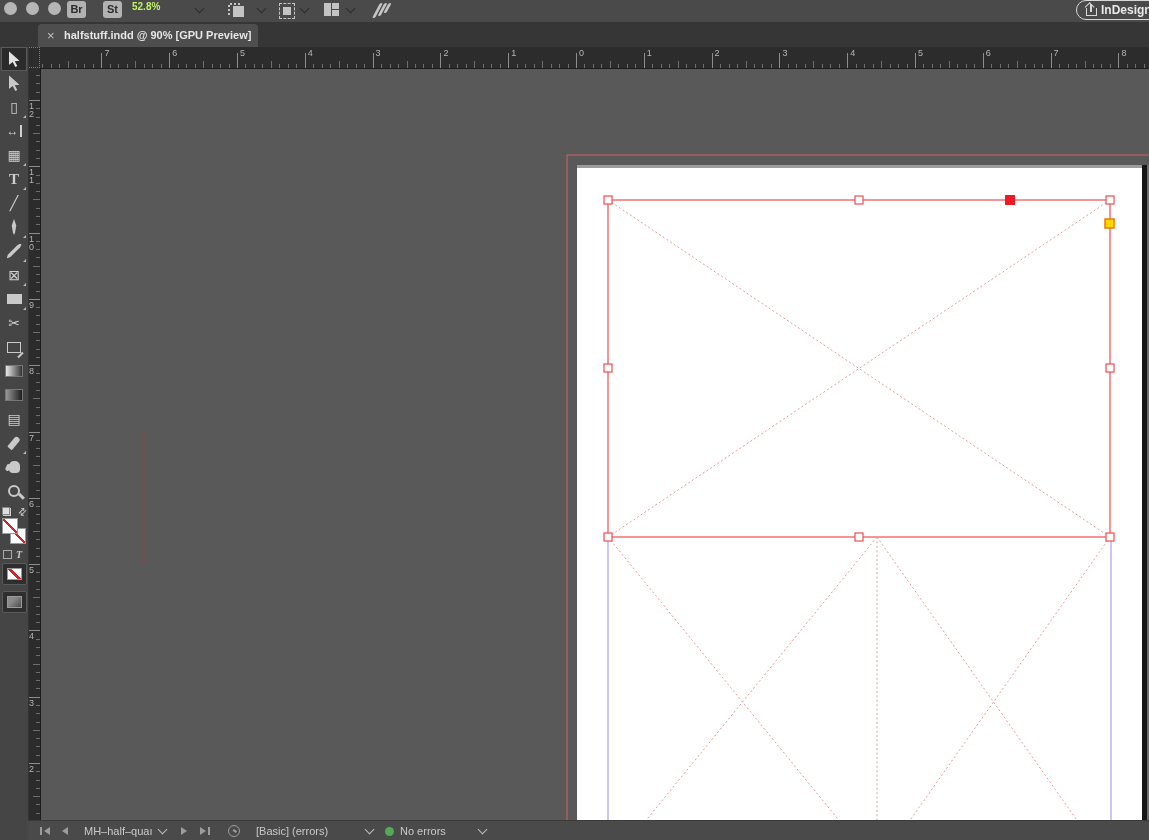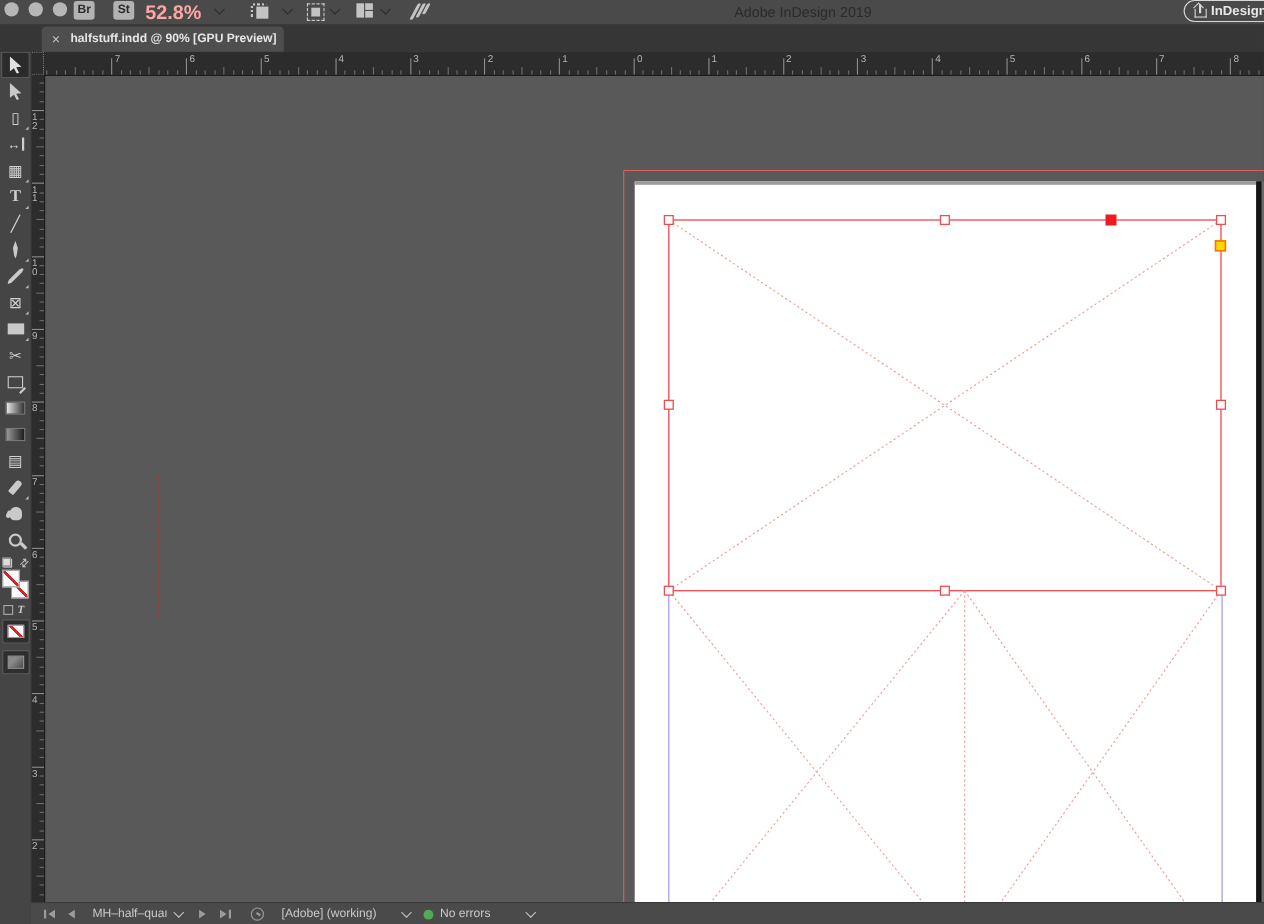--- a/index.html
+++ b/index.html
@@ -5,21 +5,21 @@
   html,body{margin:0;padding:0;background:#222;}
   #app{position:relative;width:1149px;height:840px;background:#4a4a4a;overflow:hidden;
        font-family:"Liberation Sans",sans-serif;-webkit-font-smoothing:antialiased;}
   
   .app-bar{position:absolute;left:0;top:0;width:1149px;height:22px;background:#4a4a4a;z-index:30;}
   .traffic{position:absolute;top:2px;width:13px;height:13px;border-radius:50%;background:#b6b6b6;}
   .tl-close{left:4px}.tl-min{left:26px}.tl-zoom{left:48px}
   .mini-btn{position:absolute;top:1px;width:19px;height:17px;background:#b2b2b2;color:#2c2c2c;
     border-radius:3px;font-size:11px;font-weight:bold;text-align:center;line-height:17px;}
   .btn-br{left:67px}.btn-st{left:103px}
-  .zoom-level{position:absolute;left:132px;top:1px;color:#fca5a5;font-size:18px;font-weight:bold;}
+  .zoom-level{position:absolute;left:132px;top:1px;color:#bef264;font-size:10px;font-weight:bold;}
   .chev{display:inline-block;width:6px;height:6px;border-right:1.5px solid #2c2c2c;border-bottom:1.5px solid #2c2c2c;transform:rotate(45deg);}
   .chev.lt{border-color:#bdbdbd;}
   .bar-chev{position:absolute;top:5px;}
   .c1{left:196px}.c2{left:258px}.c3{left:301px}.c4{left:347px}
   .bar-icon{position:absolute;top:3px;}
   
   .vo-icon{left:228px;width:16px;height:14px;}
   .vo-icon .grid{position:absolute;right:0;bottom:0;width:11px;height:11px;background:#c4c4c4;}
   .vo-icon .dots-v{position:absolute;left:0;top:2px;width:2px;height:12px;
      background:repeating-linear-gradient(#c4c4c4 0 2px,transparent 2px 4px);}
@@ -209,21 +209,20 @@
           <i></i>
           <i></i>
         </span>
       </span>
     <span class="chev bar-chev c4"></span>
     <span class="bar-icon ft-icon">
         <i></i>
         <i></i>
         <i></i>
       </span>
-    <div class="app-title">Adobe InDesign 2019</div>
     <div class="publish-btn">
       <span class="share-ic">
           <span class="box"></span>
           <span class="arr"></span>
           <span class="hd"></span>
         </span>
       <span>InDesign</span>
     </div>
   </div>
 
@@ -619,21 +618,21 @@
     <span class="sb pos-next">
         <span class="tri-r"></span>
       </span>
     <span class="sb pos-last">
         <span class="tri-r"></span>
         <span class="nav-bar"></span>
       </span>
     <span class="sb pos-preflight">
         <span class="preflight-ic"></span>
       </span>
-    <span class="sb pos-profile">[Adobe] (working)</span>
+    <span class="sb pos-profile">[Basic] (errors)</span>
     <span class="sb pos-profchev">
         <span class="chev lt"></span>
       </span>
     <span class="sb pos-errdot">
         <span class="err-dot"></span>
       </span>
     <span class="sb pos-errtext">No errors</span>
     <span class="sb pos-errchev">
         <span class="chev lt"></span>
       </span>

